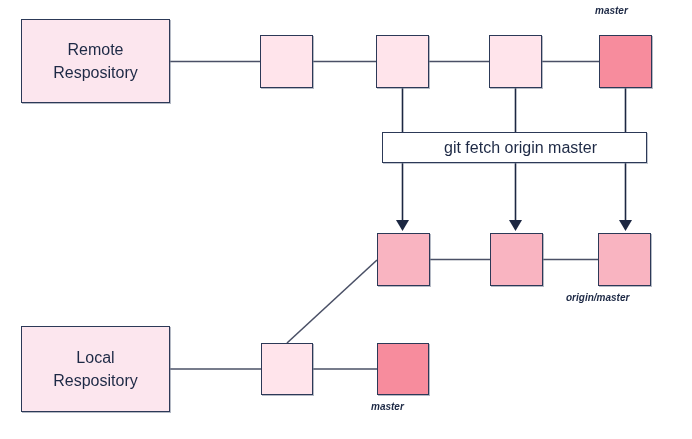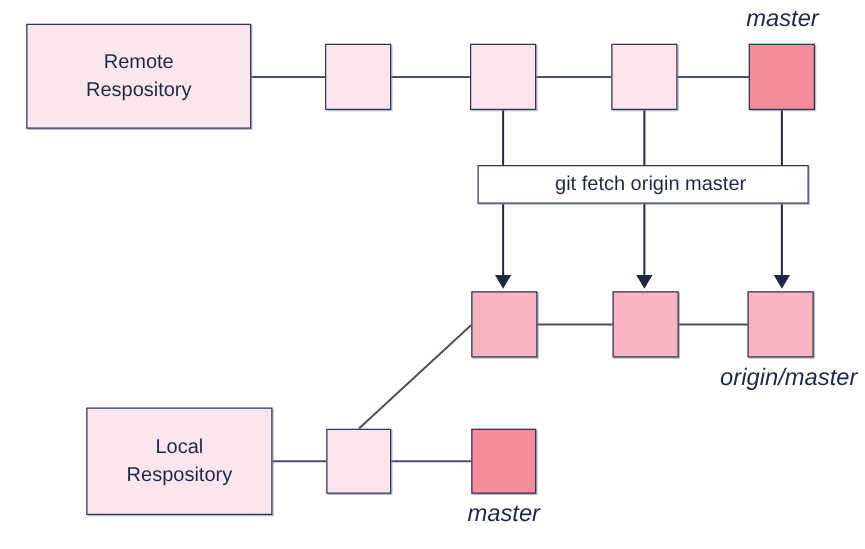--- a/index.html
+++ b/index.html
@@ -15,37 +15,37 @@
   .canvas svg{position:absolute;left:0;top:0;}
   .edge{stroke:var(--line);stroke-width:1.6;fill:none;}
   .arrow-line{stroke:var(--arrow);stroke-width:1.6;fill:none;}
   .arrow-head{fill:var(--arrow);stroke:none;}
   .repo-box{
     position:absolute;box-sizing:border-box;background:var(--box-fill);
     border:1.5px solid var(--border);box-shadow:1px 1px 0 rgba(120,130,150,.55);
     display:flex;align-items:center;justify-content:center;text-align:center;
     font-size:16px;line-height:23px;white-space:pre-line;
   }
-  .remote-box{left:21px;top:19px;width:180px;height:84px;}
-  .local-box{left:21px;top:326px;width:149px;height:86px;margin-left:48px;}
+  .remote-box{left:21px;top:19px;width:149px;height:84px;}
+  .local-box{left:21px;top:326px;width:149px;height:86px;}
   .commit{
     position:absolute;box-sizing:border-box;width:53px;height:53px;
     border:1.5px solid var(--border);box-shadow:1px 1px 0 rgba(120,130,150,.55);
   }
   .commit.light{background:var(--commit-light);}
   .commit.fetched{background:var(--commit-fetched);}
   .commit.head{background:var(--commit-head);}
   .fetch-box{
     position:absolute;left:382px;top:132px;width:265px;height:31px;box-sizing:border-box;
     background:var(--fetch-fill);border:1.5px solid var(--border);
     box-shadow:1px 1px 0 rgba(120,130,150,.45);
     display:flex;align-items:center;justify-content:center;font-size:16px;padding-left:12px;
   }
   .branch-label{
-    position:absolute;font-style:italic;font-size:19px;text-align:center;color:var(--text);
+    position:absolute;font-style:italic;font-size:10px;text-align:left;color:var(--text);font-weight:bold;
   }
   .label-remote-master{left:595px;top:5px;width:62px;}
   .label-origin-master{left:566px;top:292px;width:130px;}
   .label-local-master{left:371px;top:401px;width:64px;}
 </style>
 </head>
 <body>
 
 <div class="canvas">
 

